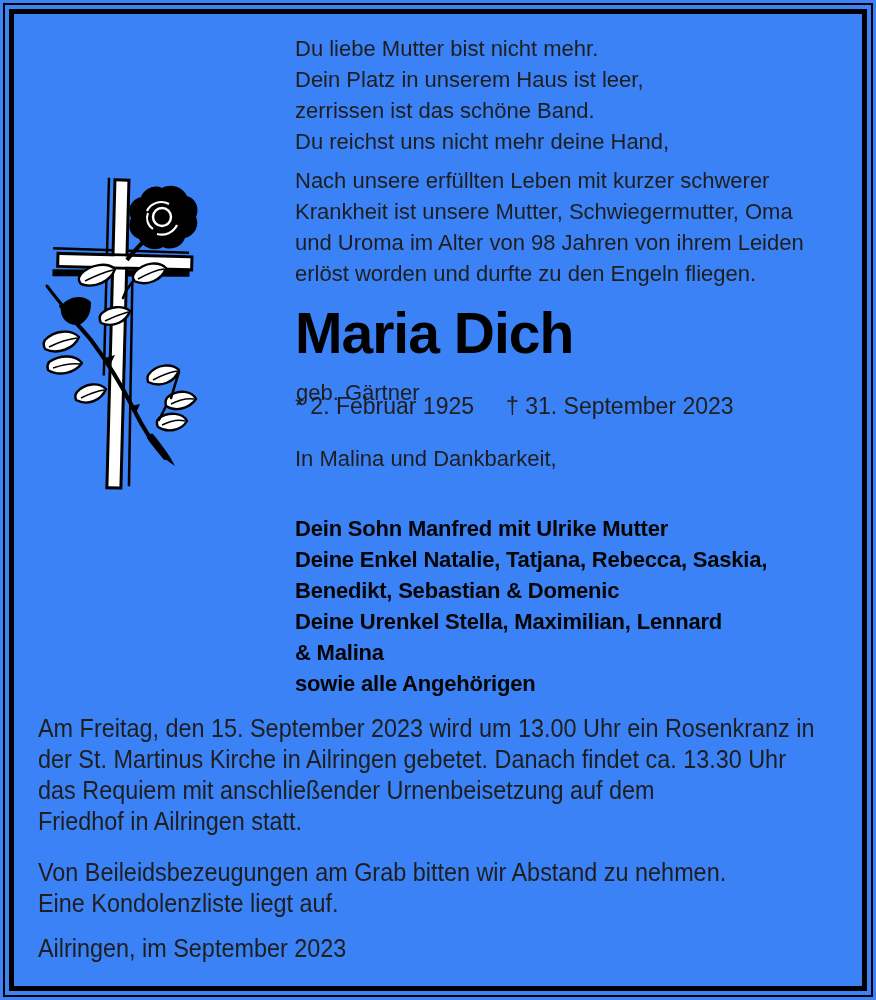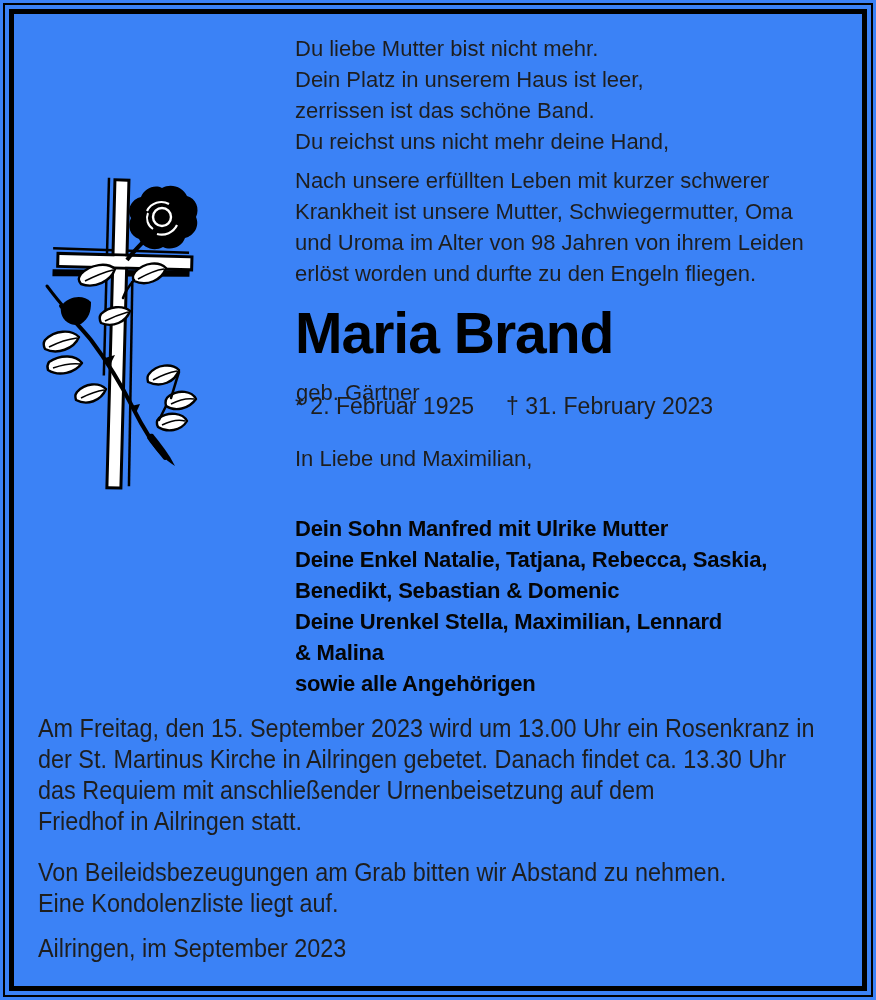--- a/index.html
+++ b/index.html
@@ -166,29 +166,29 @@
     <div class="line">Du reichst uns nicht mehr deine Hand,</div>
   </div>
 
   <div class="block announcement">
     <div class="line">Nach unsere erfüllten Leben mit kurzer schwerer</div>
     <div class="line">Krankheit ist unsere Mutter, Schwiegermutter, Oma</div>
     <div class="line">und Uroma im Alter von 98 Jahren von ihrem Leiden</div>
     <div class="line">erlöst worden und durfte zu den Engeln fliegen.</div>
   </div>
 
-  <h1 class="block name">Maria Brand</h1>
+  <h1 class="block name">Maria Dich</h1>
   <div class="block maiden">geb. Gärtner</div>
 
   <div class="block dates">
-    <span class="birth">* 2. Februar 1925</span><span>† 31. February 2023</span>
+    <span class="birth">* 2. Februar 1925</span><span>† 31. September 2023</span>
   </div>
 
   <div class="block farewell">
-    <div class="line">In Liebe und Maximilian,</div>
+    <div class="line">In Malina und Dankbarkeit,</div>
   </div>
 
   <div class="block mourners">
     <div class="line">Dein Sohn Manfred mit Ulrike Mutter</div>
     <div class="line">Deine Enkel Natalie, Tatjana, Rebecca, Saskia,</div>
     <div class="line">Benedikt, Sebastian &amp; Domenic</div>
     <div class="line">Deine Urenkel Stella, Maximilian, Lennard</div>
     <div class="line">&amp; Malina</div>
     <div class="line">sowie alle Angehörigen</div>
   </div>

